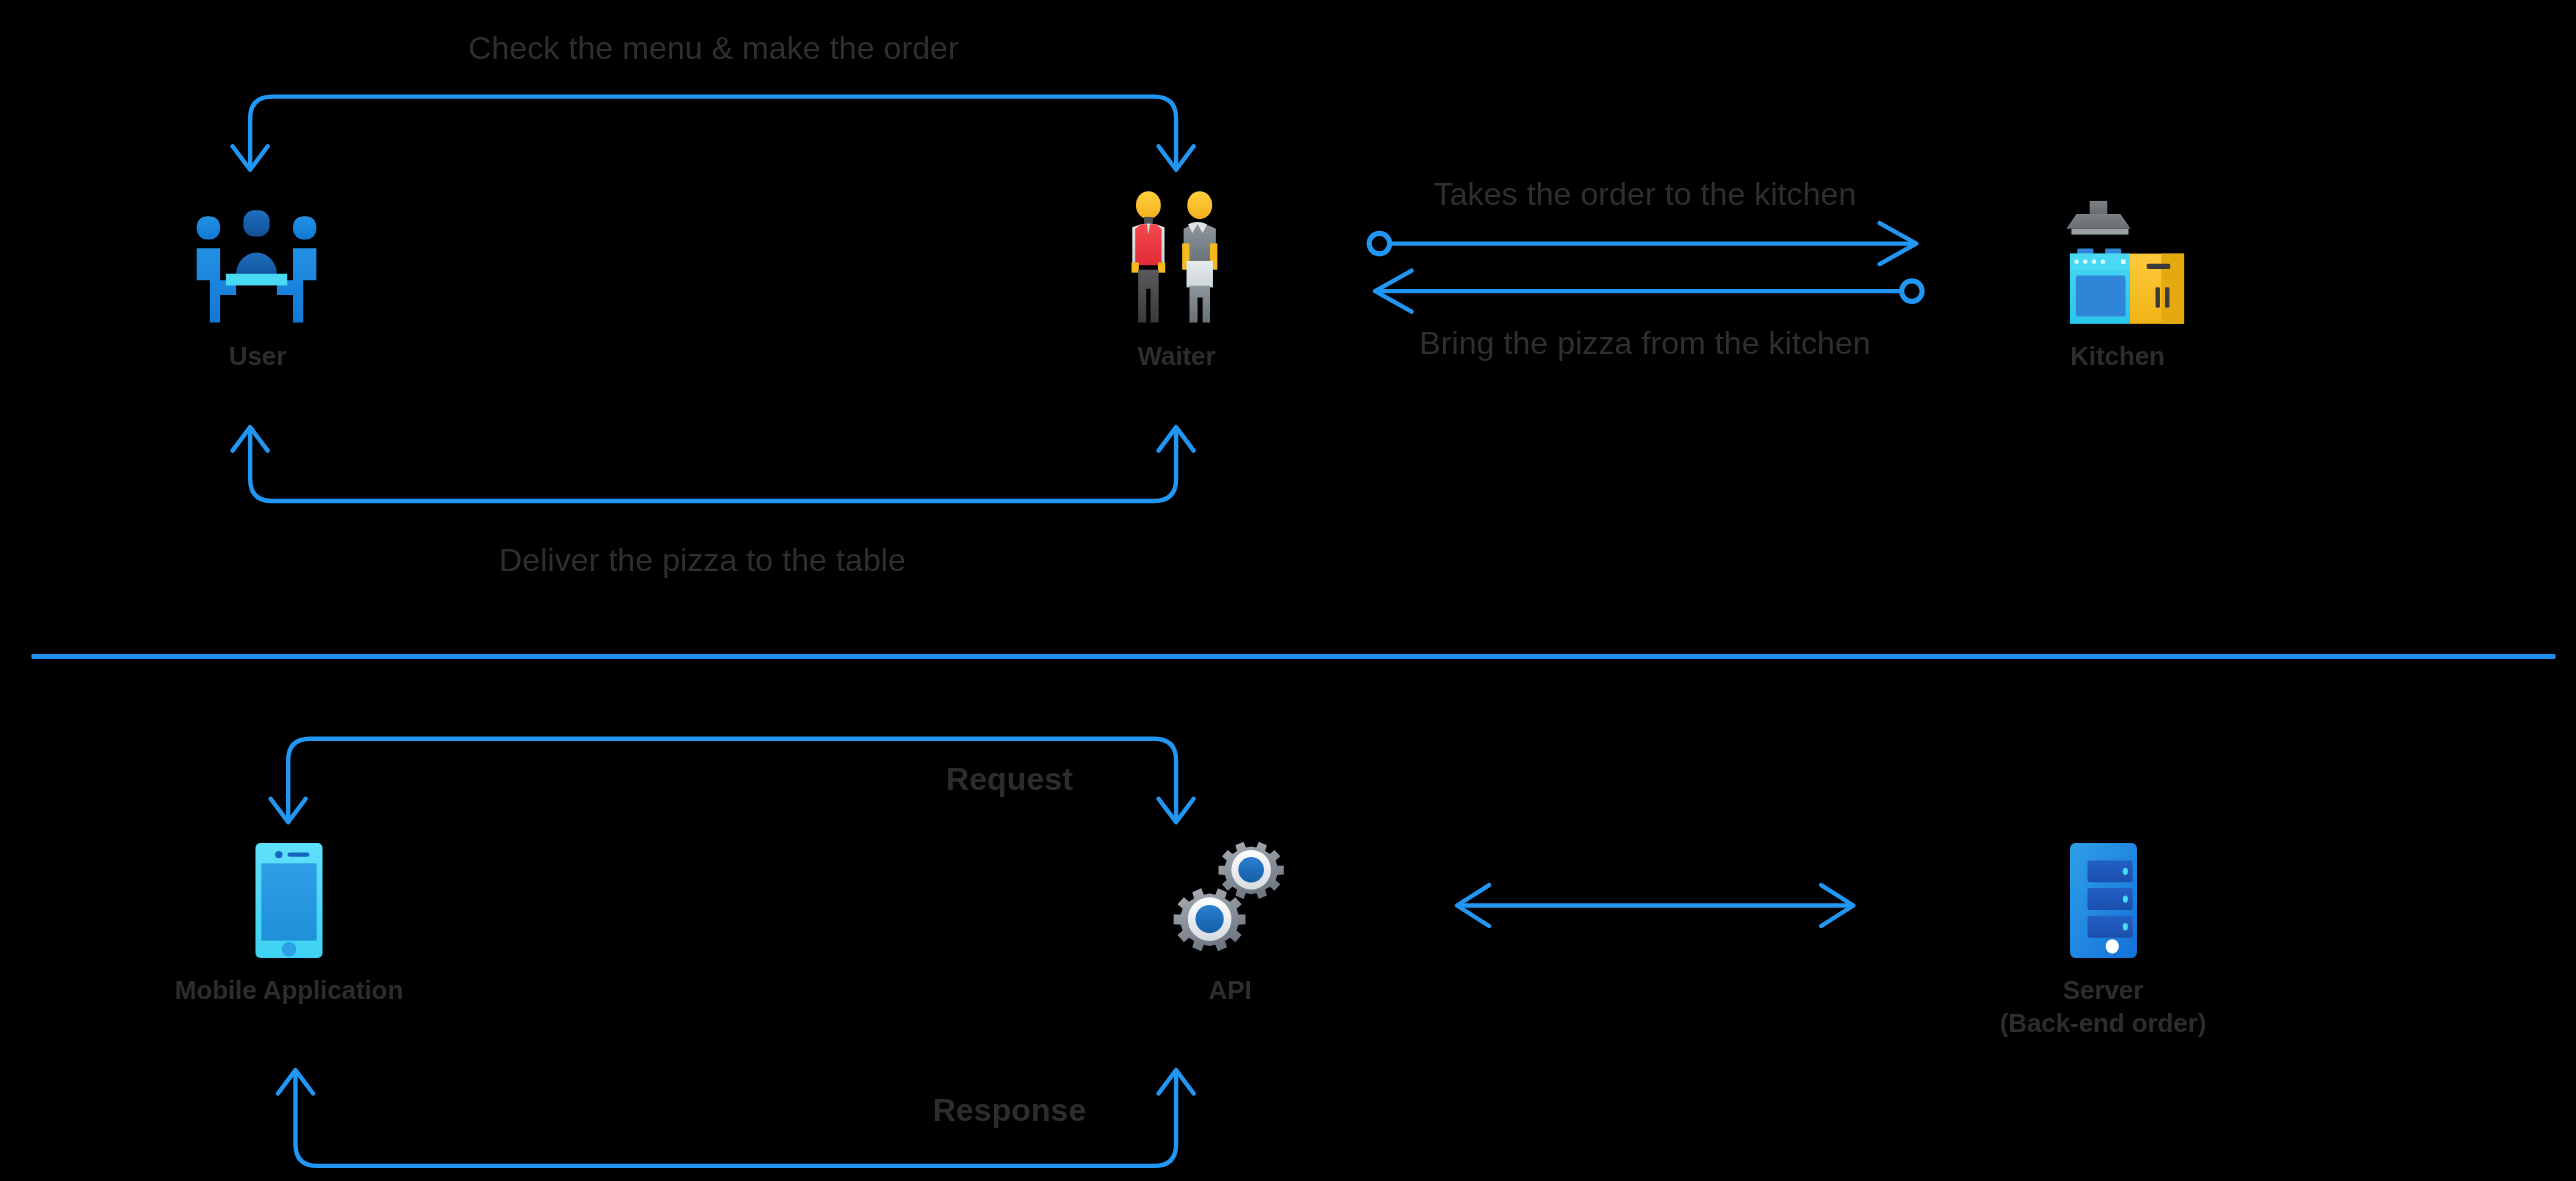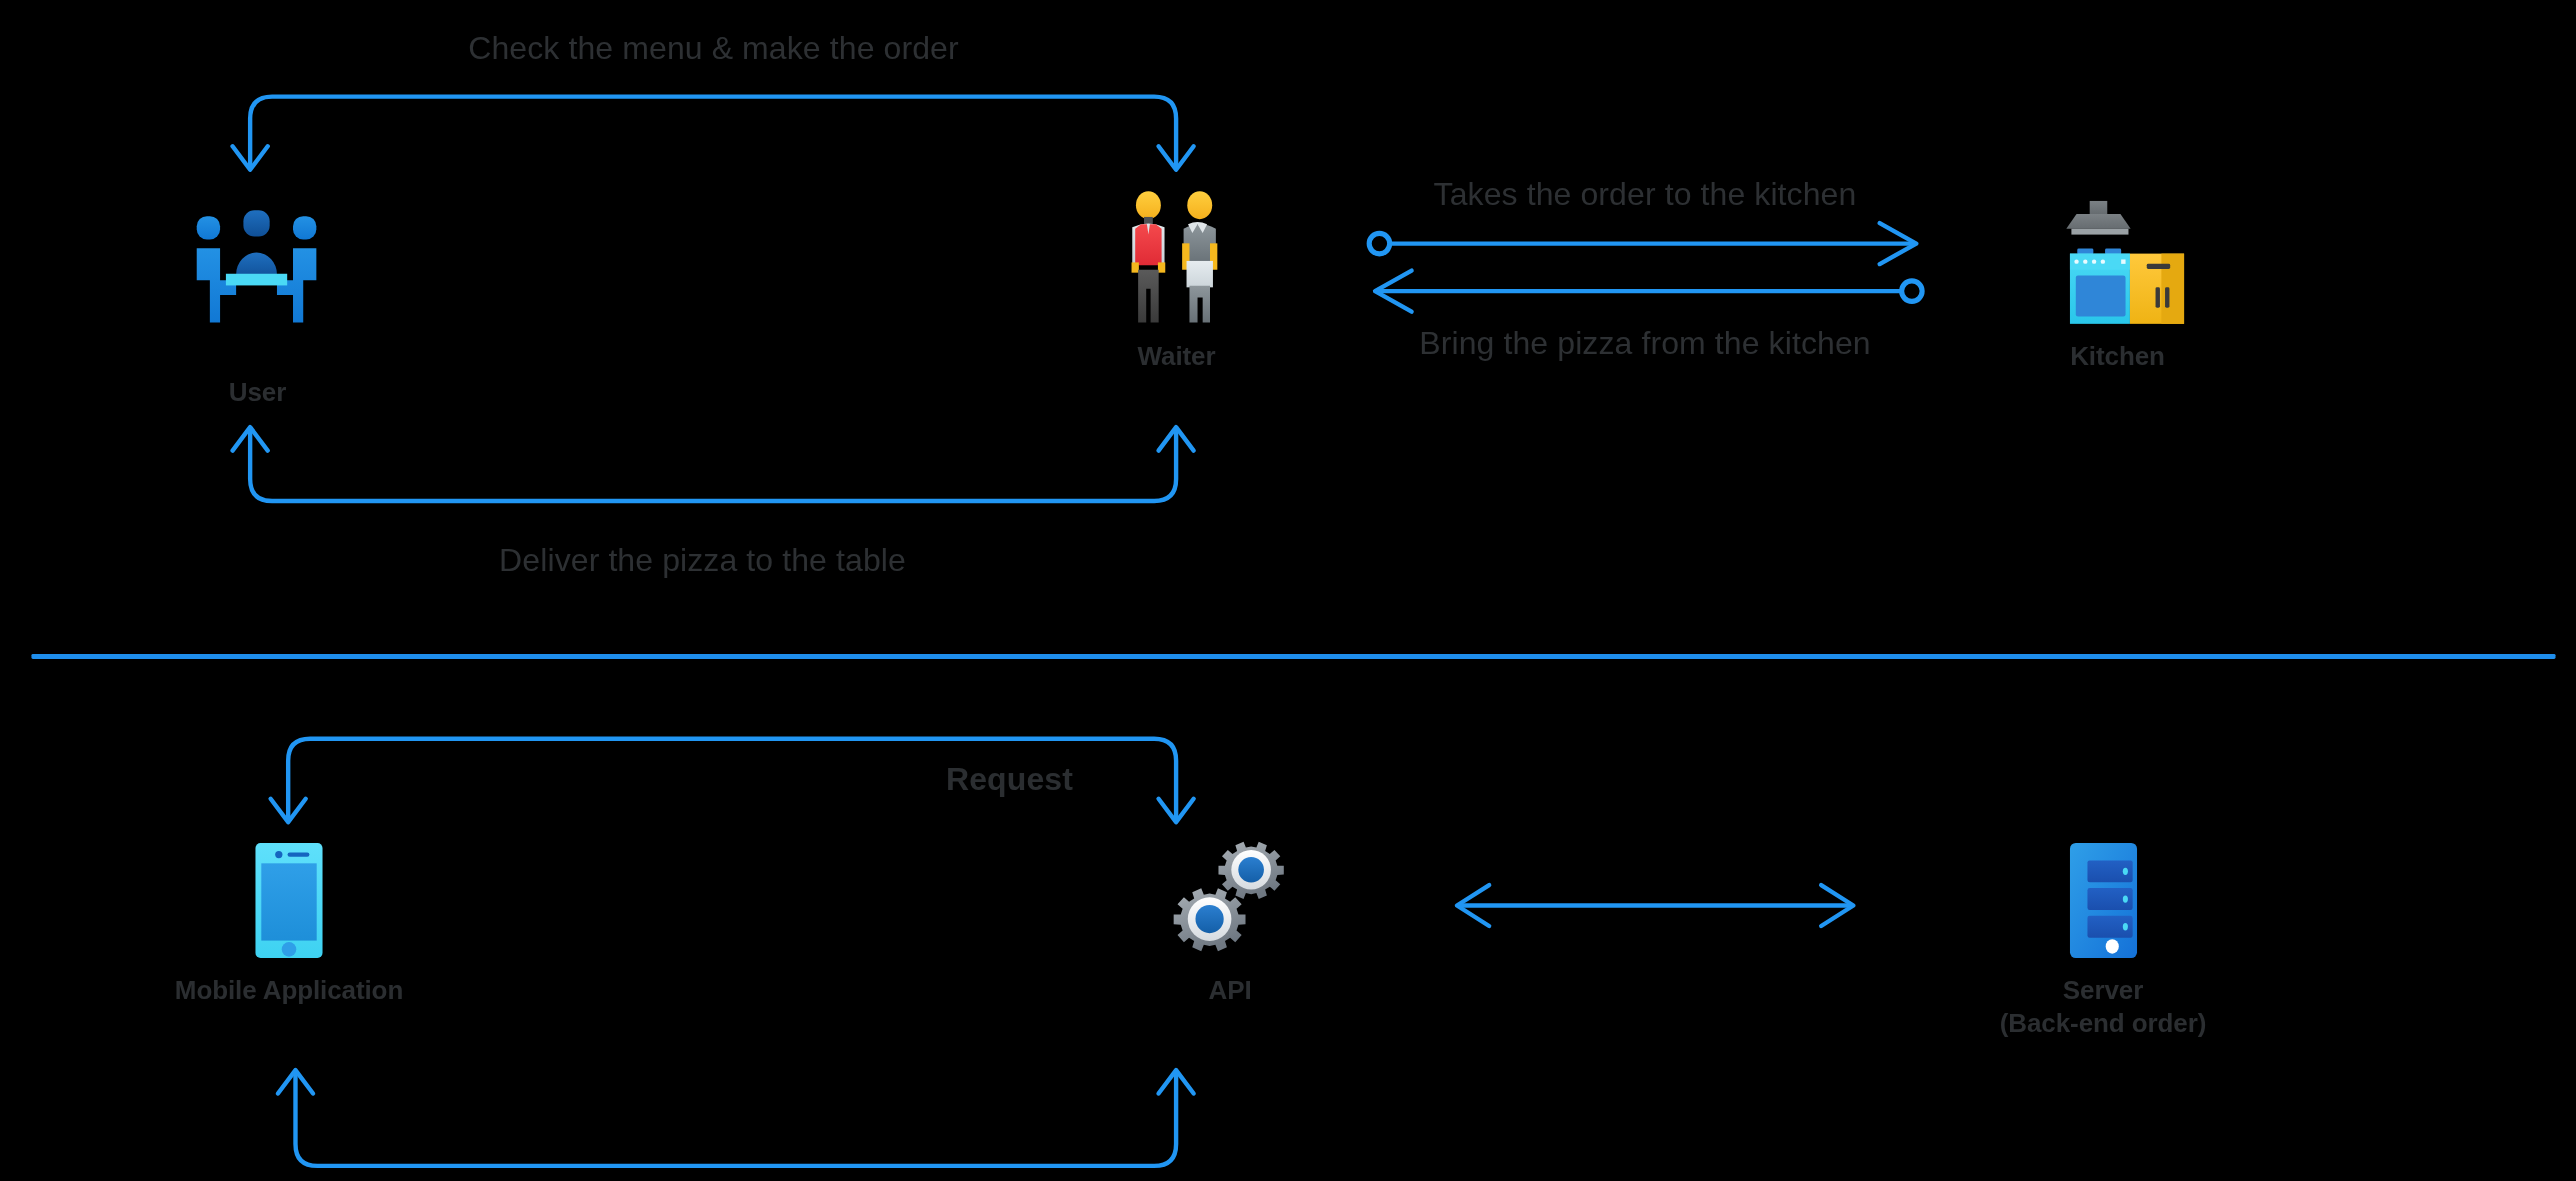--- a/index.html
+++ b/index.html
@@ -113,22 +113,23 @@
   <div class="edge-label" style="left:254px; top:32px; width:919px;">Check the menu &amp; make the order</div>
 
   <div class="edge-label" style="left:254px; top:544px; width:897px;">Deliver the pizza to the table</div>
 
   <div class="edge-label" style="left:1379px; top:178px; width:532px;text-align:center;">Takes the order to the kitchen</div>
 
   <div class="edge-label" style="left:1379px; top:327px; width:532px;">Bring the pizza from the kitchen</div>
 
   <div class="edge-label bold" style="left:512px; top:763px; width:995px;">Request</div>
 
-
-  <div class="node" style="left:164px; top:203px; width:187px;gap:36px;">
+  <div class="edge-label bold" style="left:512px; top:1094px; width:995px;">Response</div>
+
+  <div class="node" style="left:164px; top:203px; width:187px;">
     <svg class="node-icon" width="146" height="124" viewBox="0 0 200 170" xmlns="http://www.w3.org/2000/svg">
       <defs>
         <linearGradient id="gUserBlue" x1="0" y1="0" x2="0" y2="1">
           <stop offset="0" stop-color="#2391e4"></stop>
             <stop offset="1" stop-color="#1178d4"></stop>
         </linearGradient>
         <linearGradient id="gUserDark" x1="0" y1="0" x2="0" y2="1">
           <stop offset="0" stop-color="#1f6fbf"></stop>
             <stop offset="1" stop-color="#0f4f96"></stop>
         </linearGradient>

